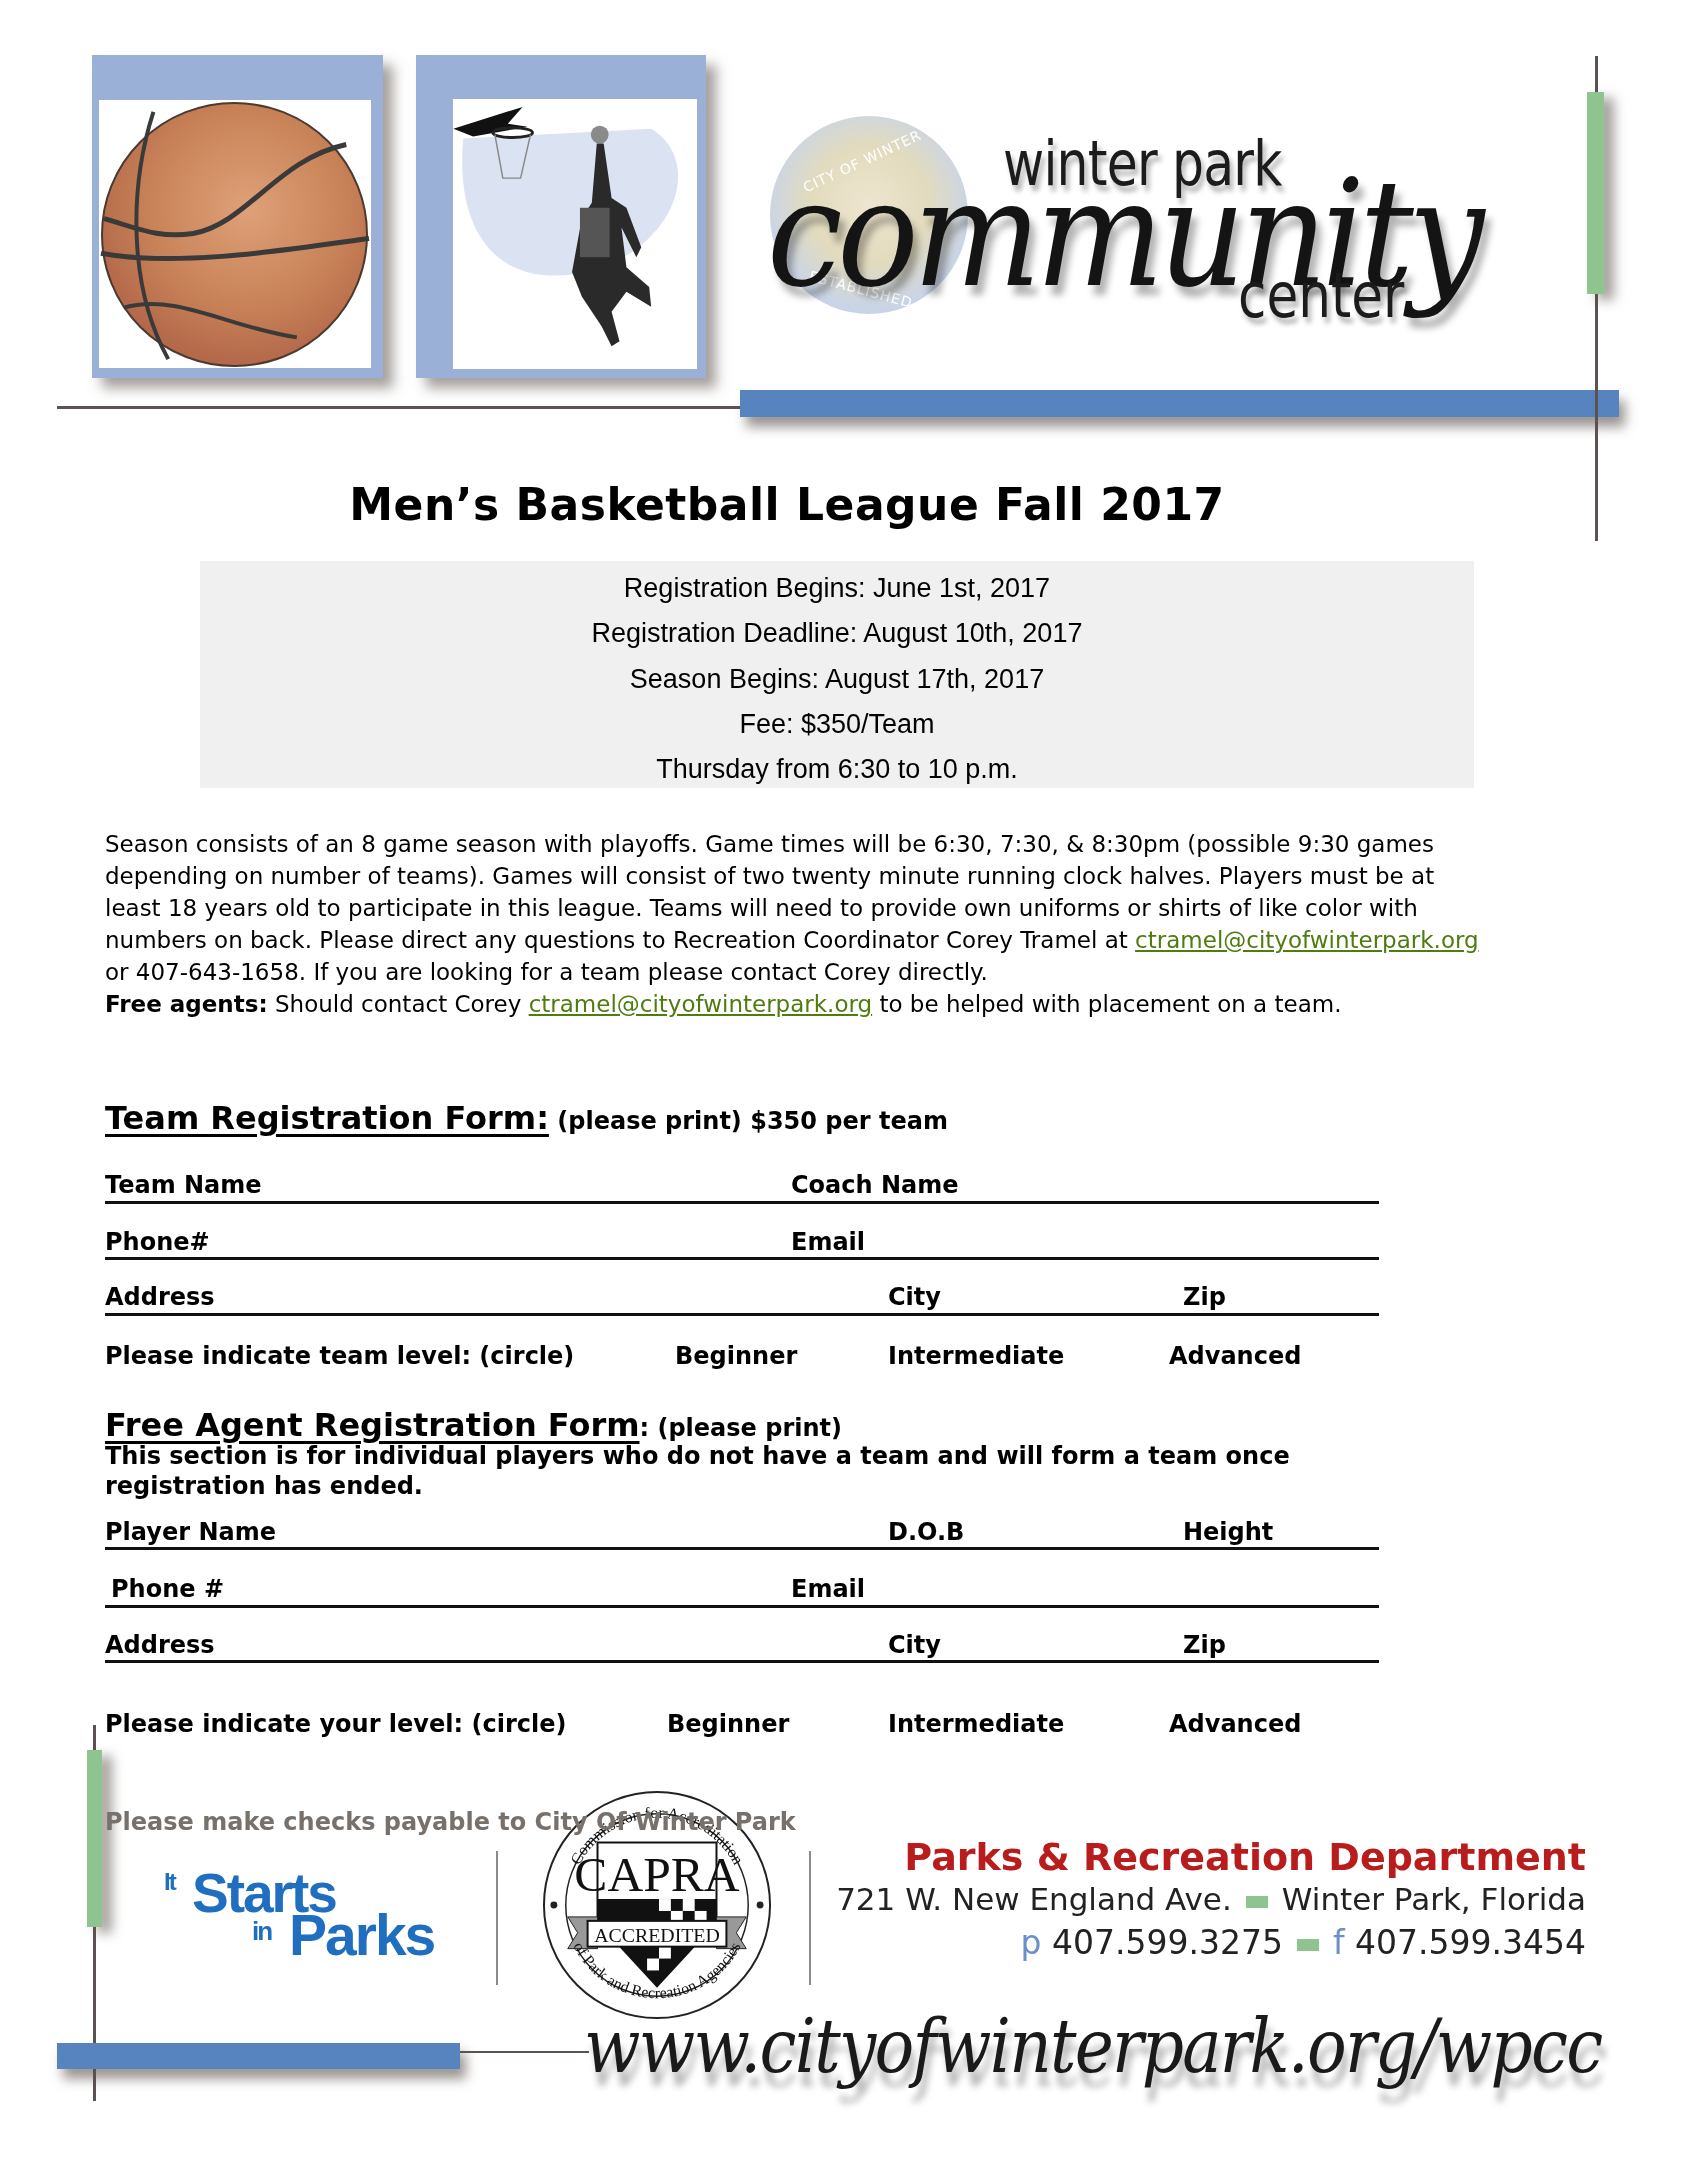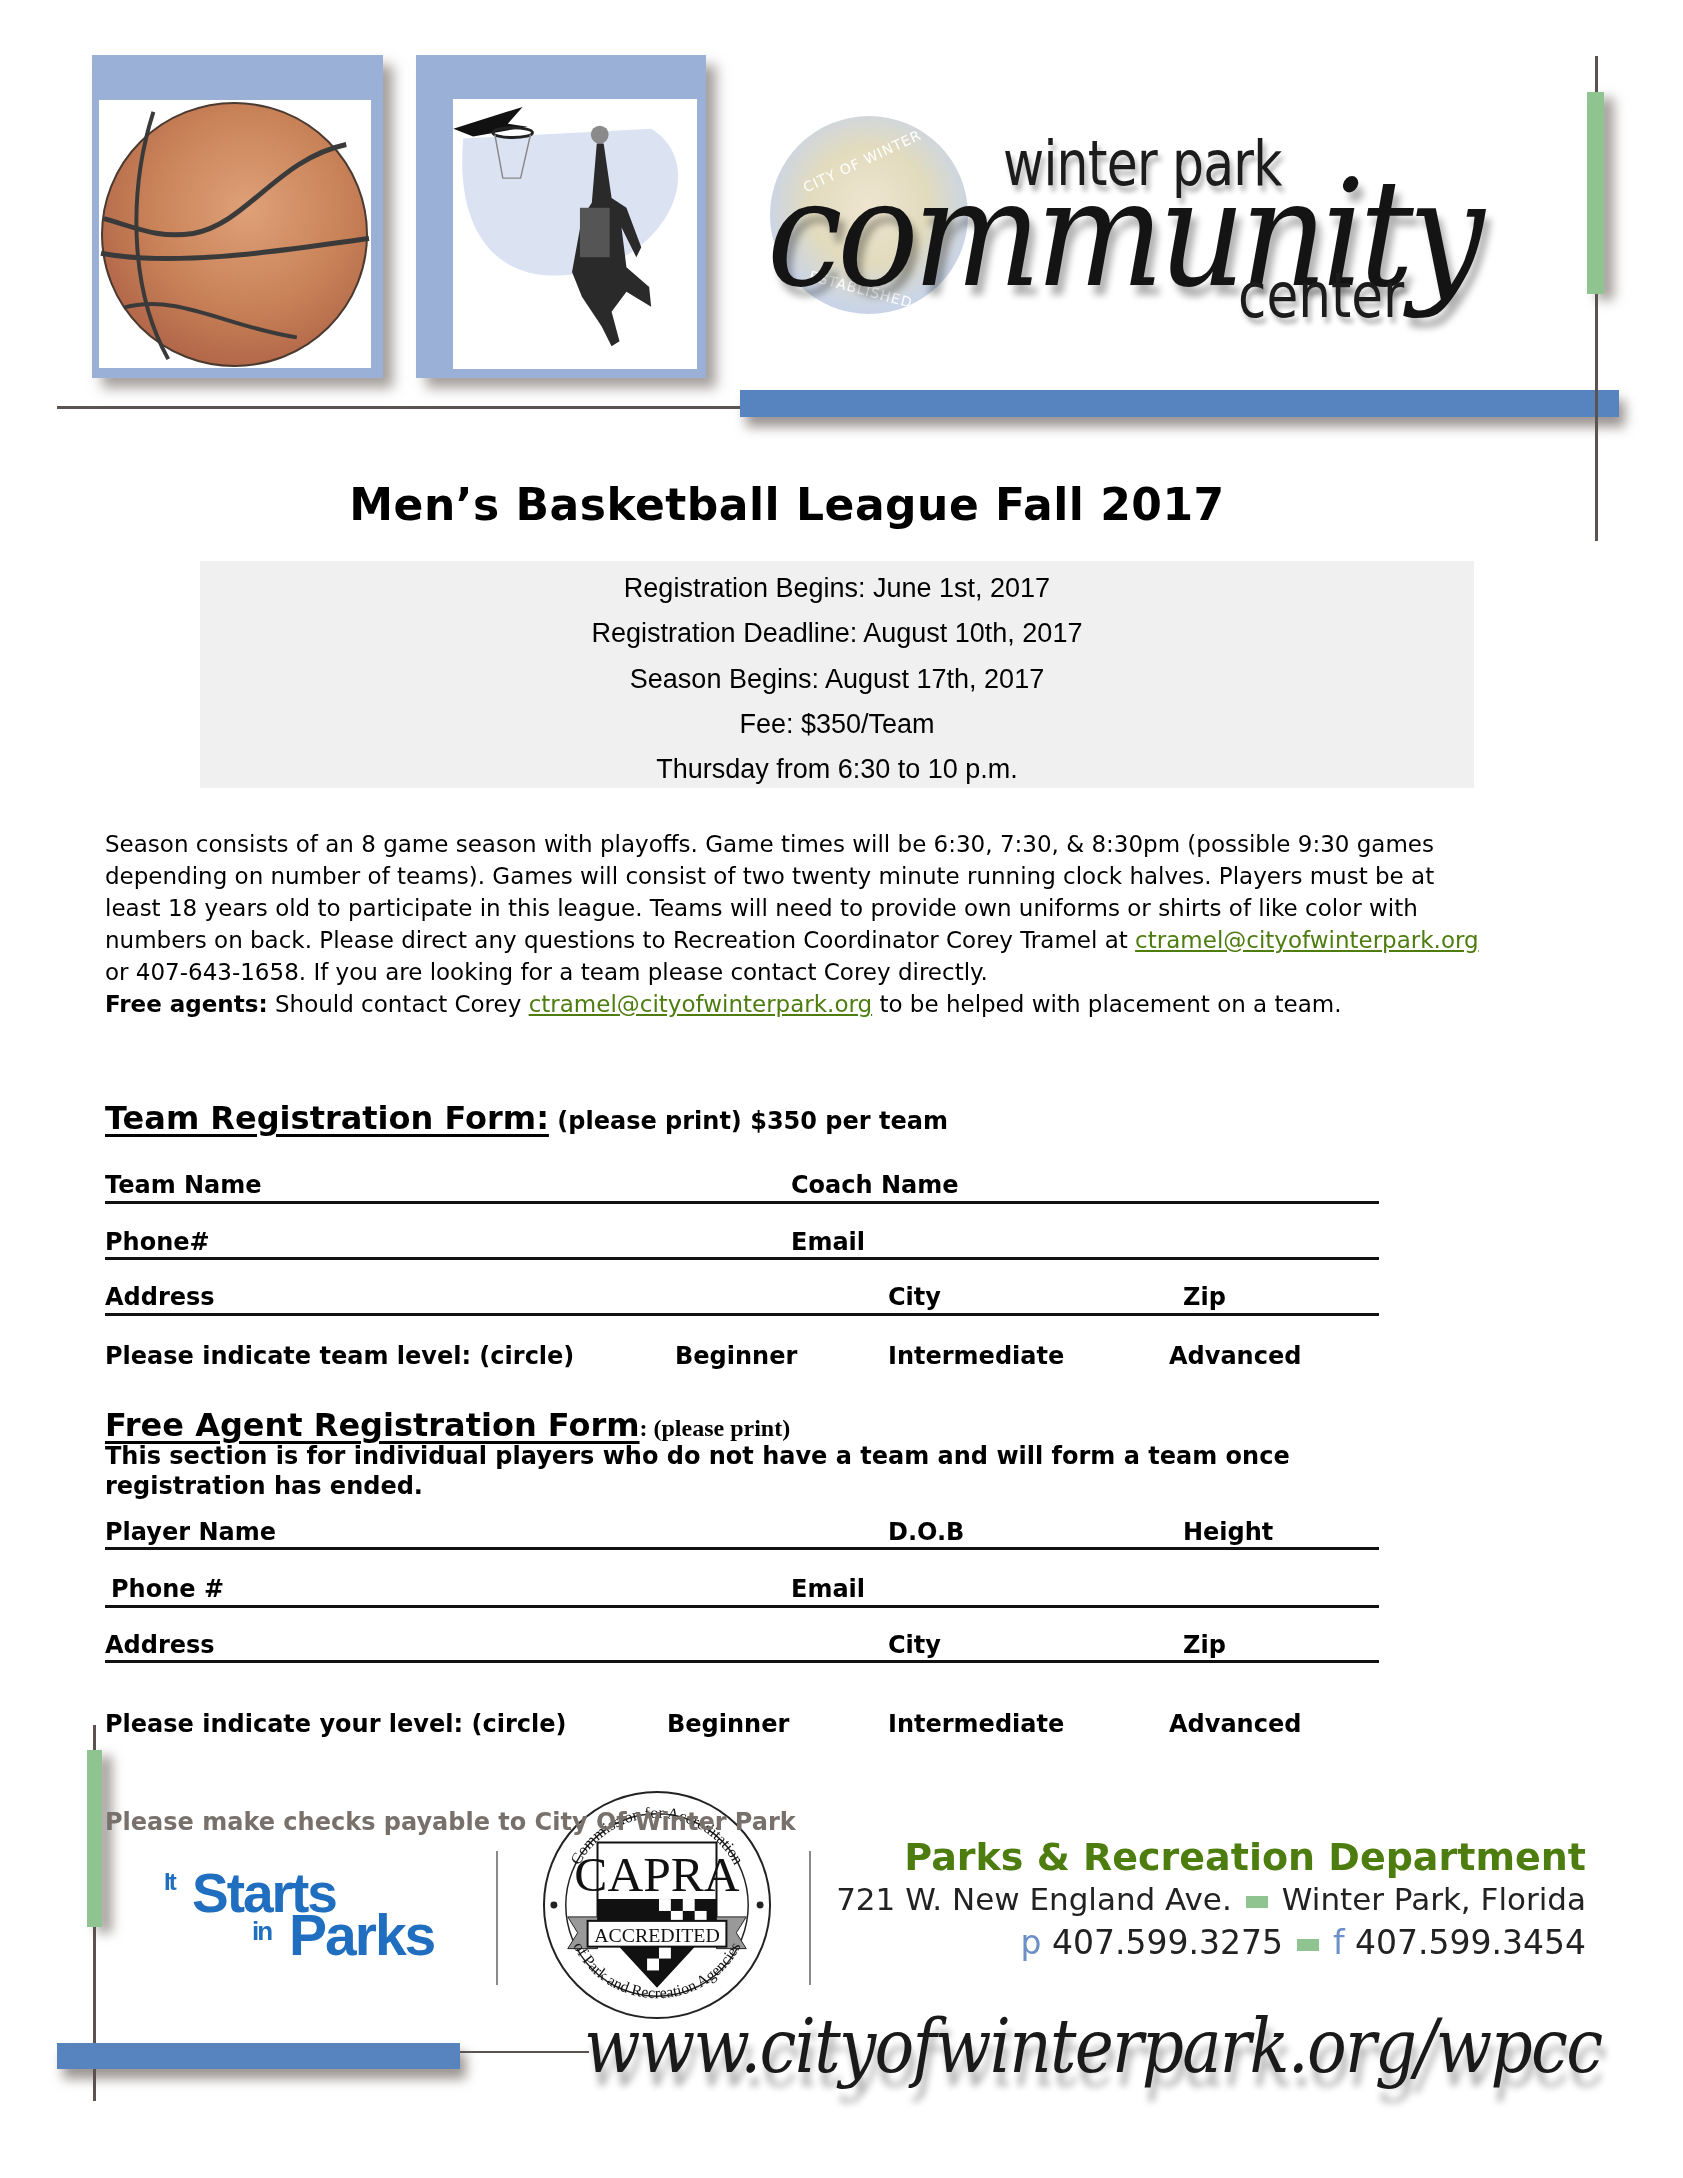--- a/index.html
+++ b/index.html
@@ -117,21 +117,21 @@
   <div class="flabel" style="left:1183px;top:1283px;">Zip</div>
   <div class="form-line" style="top:1313px;"></div>
 
   <div class="flabel" style="left:105px;top:1342px;">Please indicate team level: (circle)</div>
   <div class="flabel" style="left:675px;top:1342px;">Beginner</div>
   <div class="flabel" style="left:888px;top:1342px;">Intermediate</div>
   <div class="flabel" style="left:1169px;top:1342px;">Advanced</div>
 </div>
 
 <div>
-  <div class="section-head" style="top:1406px;"><span>Free Agent Registration Form</span><span class="section-sub" style="white-space:pre;font-family:Liberation Serif, serif;">: (please print)</span></div>
+  <div class="section-head" style="top:1406px;"><span>Free Agent Registration Form</span><span class="section-sub" style="white-space:pre;">: (please print)</span></div>
   <div class="desc">This section is for individual players who do not have a team and will form a team once registration has ended.</div>
 
   <div class="flabel" style="left:105px;top:1518px;">Player Name</div>
   <div class="flabel" style="left:888px;top:1518px;">D.O.B</div>
   <div class="flabel" style="left:1183px;top:1518px;">Height</div>
   <div class="form-line" style="top:1547px;"></div>
 
   <div class="flabel" style="left:111px;top:1575px;">Phone #</div>
   <div class="flabel" style="left:791px;top:1575px;">Email</div>
   <div class="form-line" style="top:1605px;"></div>
@@ -181,21 +181,21 @@
 
   <div class="checks">Please make checks payable to City Of Winter Park</div>
 
   <div>
     <div class="parks-logo" style="left:164px;top:1868px;font-size:24px;">It</div>
     <div class="parks-logo" style="left:192px;top:1861px;font-size:55px;">Starts</div>
     <div class="parks-logo" style="left:252px;top:1916px;font-size:26px;">in</div>
     <div class="parks-logo" style="left:289px;top:1902px;font-size:57px;">Parks</div>
   </div>
 
-  <div class="dept" style="top:1835px;font-size:38px;font-weight:bold;color:#4d7c0f;">Parks &amp; Recreation Department</div>
+  <div class="dept" style="top:1835px;font-size:38px;font-weight:bold;color:#b91c1c;">Parks &amp; Recreation Department</div>
   <div class="dept" style="top:1881px;font-size:31px;color:#222;margin-left:24px;">
     <span>721 W. New England Ave.</span><span class="sq"></span><span>Winter Park, Florida</span>
   </div>
   <div class="dept" style="top:1923px;font-size:33px;color:#222;">
     <span style="color:#6b8fc7;">p</span>
     <span>407.599.3275</span><span class="sq"></span><span style="color:#6b8fc7;">f</span>
     <span>407.599.3454</span>
   </div>
 
   <div class="bluebar" style="left:57px;top:2043px;width:403px;height:26px;"></div>

